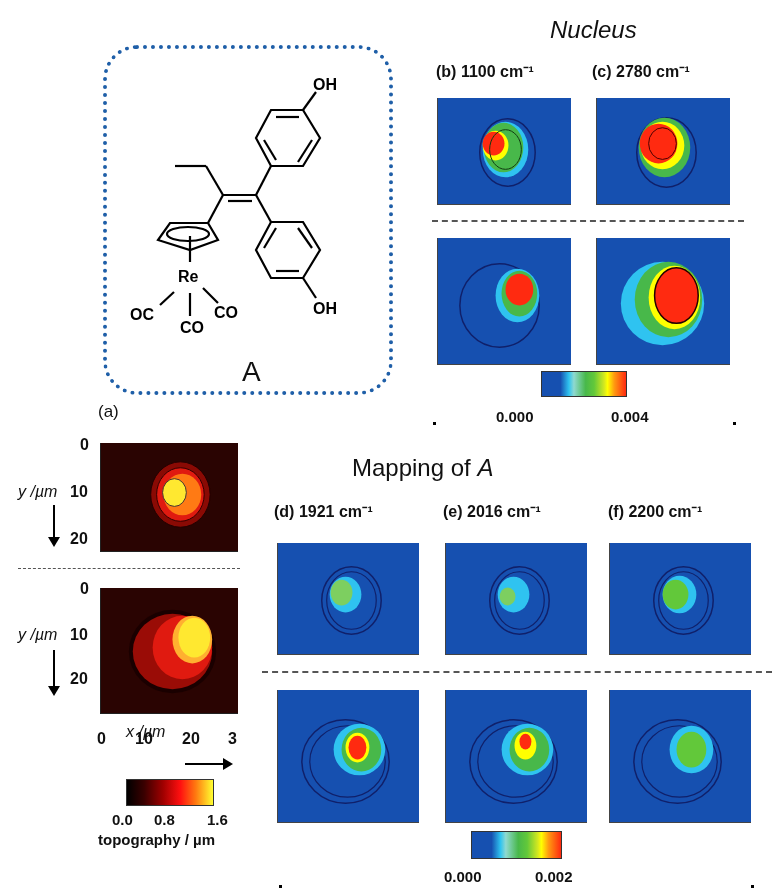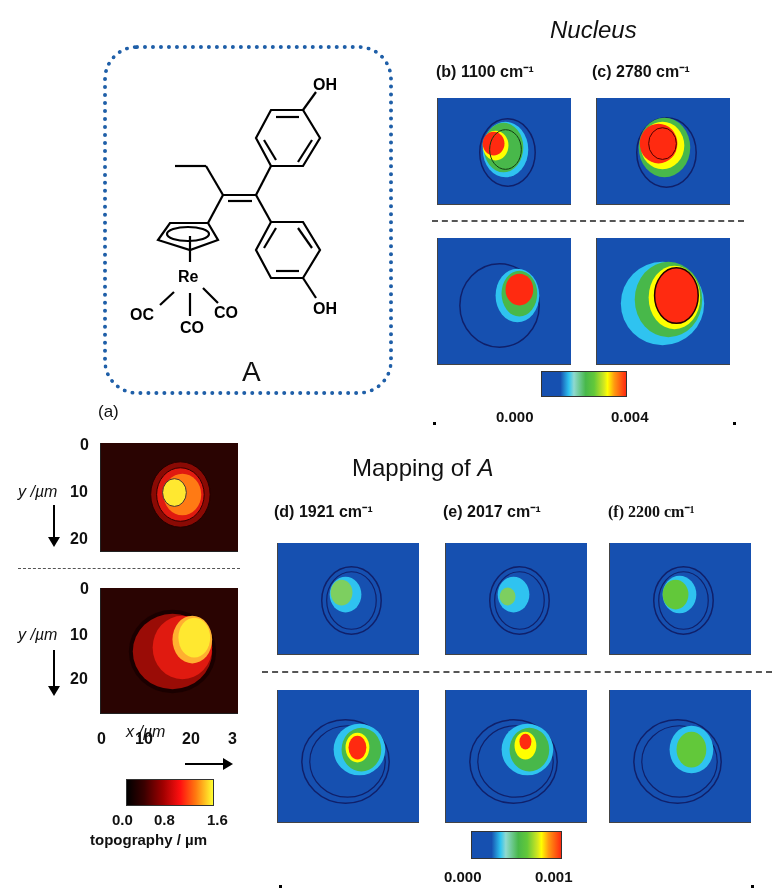--- a/index.html
+++ b/index.html
@@ -150,26 +150,26 @@
 <div class="axlbl" style="left:97px;top:730px;">0</div>
 <div class="axlbl" style="left:135px;top:730px;">10</div>
 <div class="axlbl" style="left:182px;top:730px;">20</div>
 <div class="axlbl" style="left:228px;top:730px;">3</div>
 <div class="axname ital" style="left:126px;top:723px;">x /µm</div>
 <div class="arrow-right" style="left:185px;top:763px;width:46px;"></div>
 <div class="cbar heat" style="left:126px;top:779px;width:88px;height:27px;"></div>
 <div class="num" style="left:112px;top:811px;">0.0</div>
 <div class="num" style="left:154px;top:811px;">0.8</div>
 <div class="num" style="left:207px;top:811px;">1.6</div>
-<div class="num" style="left:90px;top:831px;">topography / µm</div>
+<div class="num" style="left:98px;top:831px;">topography / µm</div>
 
 <div class="title" style="left:352px;top:454px;"><span>Mapping of </span><span class="ital">A</span></div>
 <div class="lbl" style="left:274px;top:500px;">(d) 1921 cm⁻¹</div>
-<div class="lbl" style="left:443px;top:500px;">(e) 2017 cm⁻¹</div>
-<div class="lbl" style="left:608px;top:500px;font-family:Liberation Serif, serif;">(f) 2200 cm⁻¹</div>
+<div class="lbl" style="left:443px;top:500px;">(e) 2016 cm⁻¹</div>
+<div class="lbl" style="left:608px;top:500px;">(f) 2200 cm⁻¹</div>
 
 <div class="map" style="left:277px;top:543px;width:142px;height:112px;">
   <svg viewBox="0 0 142 112">
       <ellipse cx="74" cy="58" rx="30" ry="34" fill="none" stroke="#10206a" stroke-width="1.5"></ellipse>
       <ellipse cx="74" cy="58" rx="25" ry="29" fill="none" stroke="#10206a" stroke-width="1.2"></ellipse>
       <ellipse cx="68" cy="52" rx="16" ry="18" fill="#2fc3f0"></ellipse>
       <ellipse cx="64" cy="50" rx="11" ry="13" fill="#7dcf60"></ellipse>
     </svg>
 </div>
 <div class="map" style="left:445px;top:543px;width:142px;height:112px;">
@@ -212,15 +212,15 @@
 <div class="map" style="left:609px;top:690px;width:142px;height:133px;">
   <svg viewBox="0 0 142 133">
       <ellipse cx="68" cy="72" rx="44" ry="42" fill="none" stroke="#10206a" stroke-width="1.5"></ellipse>
       <ellipse cx="70" cy="72" rx="38" ry="36" fill="none" stroke="#10206a" stroke-width="1.2"></ellipse>
       <ellipse cx="82" cy="60" rx="22" ry="24" fill="#2fc3f0"></ellipse>
       <ellipse cx="82" cy="60" rx="15" ry="18" fill="#62c83a"></ellipse>
     </svg>
 </div>
 <div class="cbar rainbow" style="left:471px;top:831px;width:91px;height:28px;"></div>
 <div class="num" style="left:444px;top:868px;">0.000</div>
-<div class="num" style="left:535px;top:868px;">0.001</div>
+<div class="num" style="left:535px;top:868px;">0.002</div>
 <div class="dot" style="left:279px;top:885px;"></div>
 <div class="dot" style="left:751px;top:885px;"></div>
 
 </body></html>

